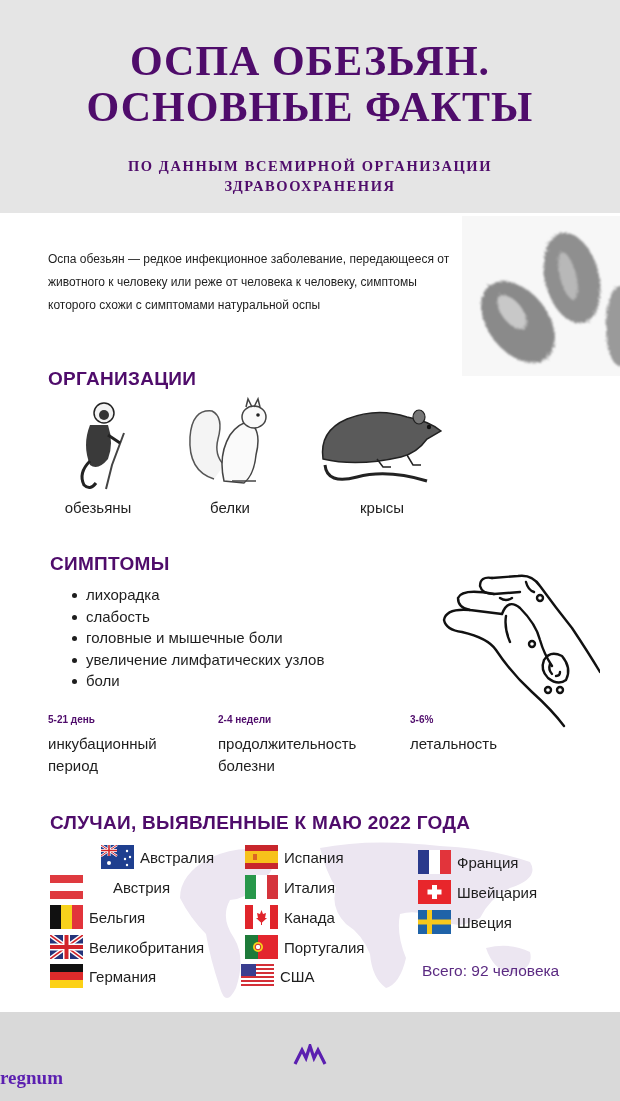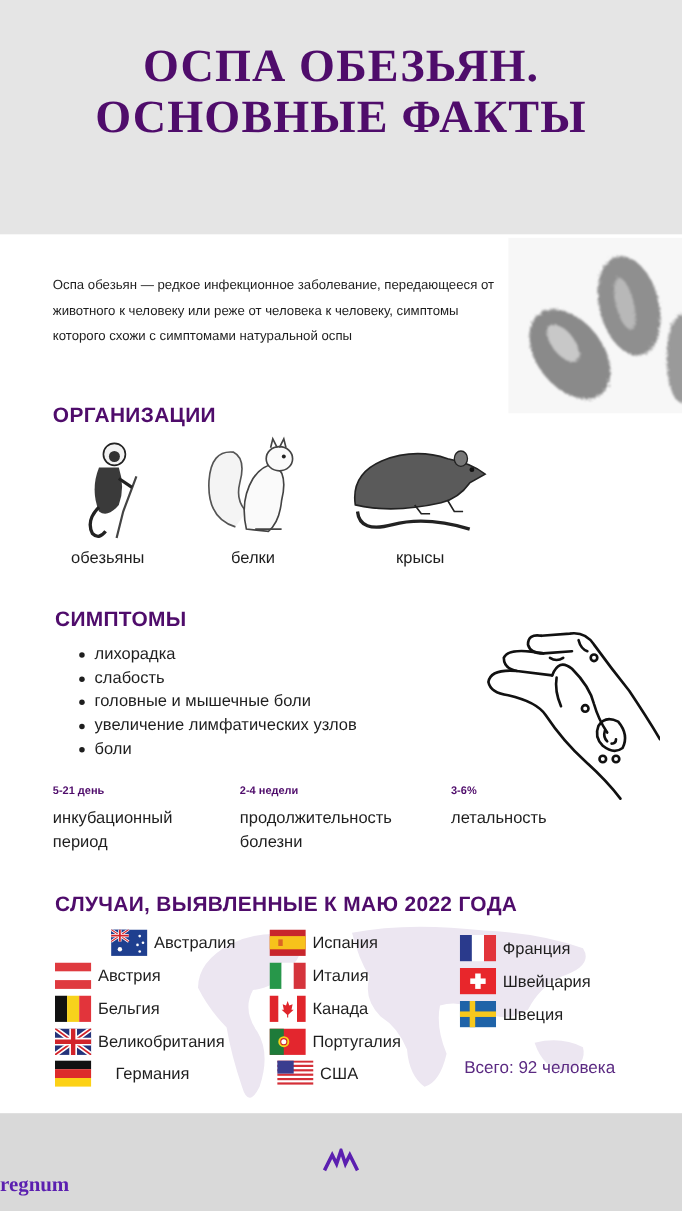--- a/index.html
+++ b/index.html
@@ -42,20 +42,24 @@
   .footer .logo-text { font-family: "Liberation Serif", "DejaVu Serif", serif; font-weight: bold; color: #5b1fb0; font-size: 19px; line-height: 20px; margin-top: 2px; }
 </style>
 </head>
 <body>
 
 <div class="header">
   <h1>
     <span>ОСПА ОБЕЗЬЯН.</span><br>
     <span>ОСНОВНЫЕ ФАКТЫ</span>
   </h1>
+  <div class="sub">
+    <span>ПО ДАННЫМ ВСЕМИРНОЙ ОРГАНИЗАЦИИ</span><br>
+    <span>ЗДРАВООХРАНЕНИЯ</span>
+  </div>
 </div>
 
 <p class="intro">Оспа обезьян — редкое инфекционное заболевание, передающееся от животного к человеку или реже от человека к человеку, симптомы которого схожи с симптомами натуральной оспы</p>
 <svg class="virus" viewBox="0 0 158 160">
   <defs>
     <filter id="grain" x="-20%" y="-20%" width="140%" height="140%">
       <feTurbulence type="fractalNoise" baseFrequency="0.9" numOctaves="2" result="n"></feTurbulence>
       <feDisplacementMap in="SourceGraphic" in2="n" scale="6"></feDisplacementMap>
       <feGaussianBlur stdDeviation="1.2"></feGaussianBlur>
     </filter>
@@ -173,21 +177,21 @@
     <path d="M8 0 V11 M0 5.5 H16" stroke="#fff" stroke-width="3"></path>
     <path d="M8 0 V11 M0 5.5 H16" stroke="#d2232a" stroke-width="1.6"></path>
     <circle cx="8" cy="18" r="2" fill="#fff"></circle>
       <circle cx="26" cy="6" r="1.2" fill="#fff"></circle>
       <circle cx="24" cy="14" r="1.2" fill="#fff"></circle>
       <circle cx="29" cy="12" r="1.2" fill="#fff"></circle>
       <circle cx="26" cy="20" r="1.2" fill="#fff"></circle>
   </svg>
   <span class="name">Австралия</span>
 </div>
-<div class="country" style="left:50px; top:875px;">
+<div class="country" style="left:50px; top:875px;gap:24px;">
   <svg class="flag" viewBox="0 0 33 24">
     <rect width="33" height="24" fill="#fff"></rect>
       <rect width="33" height="8" fill="#df3a3f"></rect>
       <rect y="16" width="33" height="8" fill="#df3a3f"></rect>
   </svg>
   <span class="name">Австрия</span>
 </div>
 <div class="country" style="left:50px; top:905px;">
   <svg class="flag" viewBox="0 0 33 24">
     <rect width="11" height="24" fill="#111"></rect>
@@ -199,21 +203,21 @@
 <div class="country" style="left:50px; top:935px;">
   <svg class="flag" viewBox="0 0 33 24">
     <rect width="33" height="24" fill="#25337a"></rect>
     <path d="M0 0 L33 24 M33 0 L0 24" stroke="#fff" stroke-width="4.5"></path>
     <path d="M0 0 L33 24 M33 0 L0 24" stroke="#d2232a" stroke-width="1.6"></path>
     <path d="M16.5 0 V24 M0 12 H33" stroke="#fff" stroke-width="7"></path>
     <path d="M16.5 0 V24 M0 12 H33" stroke="#d2232a" stroke-width="4"></path>
   </svg>
   <span class="name">Великобритания</span>
 </div>
-<div class="country" style="left:50px; top:964px;gap:16px;">
+<div class="country" style="left:50px; top:964px;">
   <svg class="flag" viewBox="0 0 33 24">
     <rect width="33" height="8" fill="#111"></rect>
       <rect y="8" width="33" height="8" fill="#dd2b2b"></rect>
       <rect y="16" width="33" height="8" fill="#fcd116"></rect>
   </svg>
   <span class="name">Германия</span>
 </div>
 
 <div class="country" style="left:245px; top:845px;">
   <svg class="flag" viewBox="0 0 33 24">
@@ -243,21 +247,21 @@
 </div>
 <div class="country" style="left:245px; top:935px;">
   <svg class="flag" viewBox="0 0 33 24">
     <rect width="33" height="24" fill="#e3262e"></rect>
       <rect width="13" height="24" fill="#1e7b3a"></rect>
       <circle cx="13" cy="12" r="5" fill="#f6d21b"></circle>
       <circle cx="13" cy="12" r="2.8" fill="#fff" stroke="#d2232a" stroke-width="1"></circle>
   </svg>
   <span class="name">Португалия</span>
 </div>
-<div class="country" style="left:252px; top:964px;">
+<div class="country" style="left:241px; top:964px;">
   <svg class="flag" viewBox="0 0 33 24">
     <rect width="33" height="24" fill="#fff"></rect>
     <g fill="#d42f37">
         <rect y="0" width="33" height="2"></rect>
         <rect y="4" width="33" height="2"></rect>
         <rect y="8" width="33" height="2"></rect>
         <rect y="12" width="33" height="2"></rect>
         <rect y="16" width="33" height="2"></rect>
         <rect y="20" width="33" height="2"></rect>
       </g>

